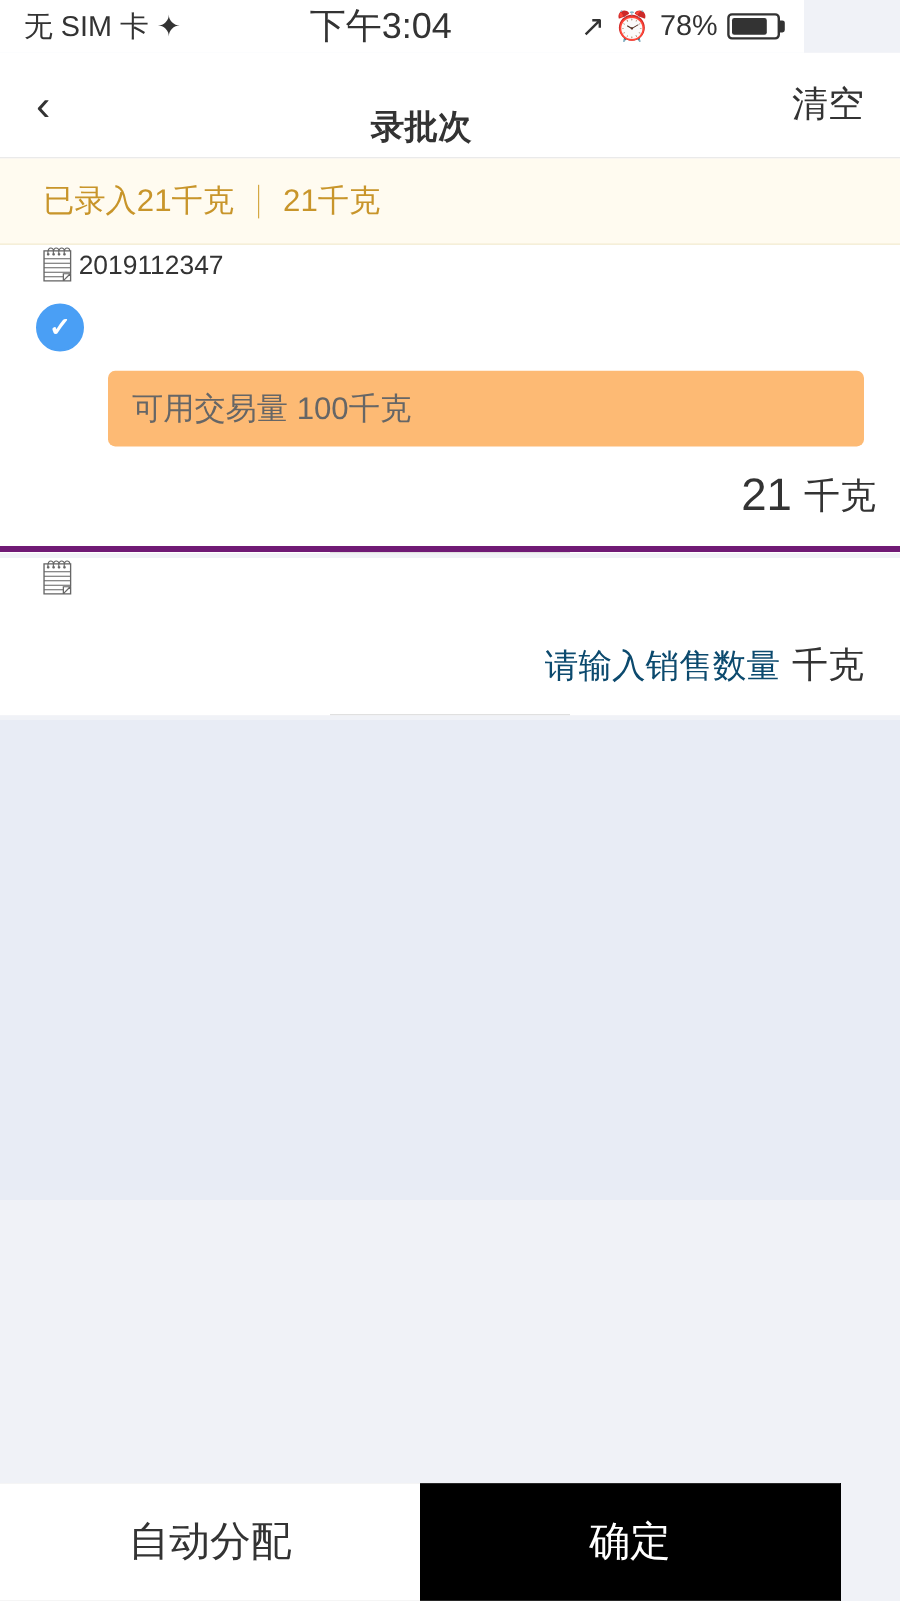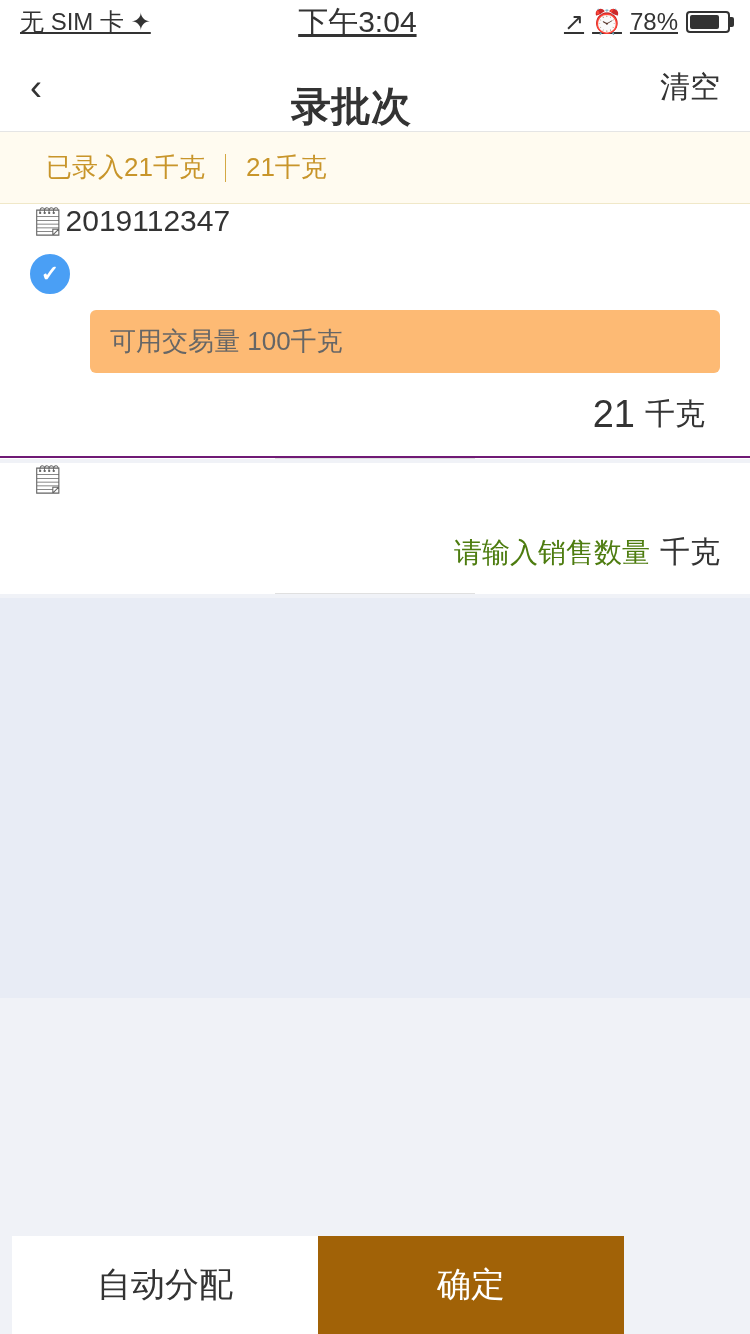--- a/index.html
+++ b/index.html
@@ -8,29 +8,28 @@
       width: 750px;
       min-height: 1334px;
       font-family: -apple-system, "PingFang SC", "Helvetica Neue", Arial, sans-serif;
       background: #f0f2f7;
       font-size: 28px;
       color: #333;
     }
 
     
     .status-bar {
-      width: 750px;
+      width: 670px;
       height: 44px;
       background: #fff;
       display: flex;
       align-items: center;
       justify-content: space-between;
       padding: 13px 20px;
       font-size: 24px;
-      text-decoration: underline;
     }
     .status-bar-left {
       display: flex;
       align-items: center;
       gap: 8px;
     }
     .status-bar-center {
       font-size: 30px;
       font-weight: 500;
     }
@@ -78,36 +77,36 @@
       justify-content: space-between;
       padding: 0 30px;
       border-bottom: 1px solid #e5e5e5;
     }
     .nav-back {
       font-size: 36px;
       color: #333;
       cursor: pointer;
     }
     .nav-title {
-      font-size: 40px;
+      font-size: 28px;
       font-weight: 600;
       color: #333;
       margin-top: 37px;
     }
     .nav-action {
       font-size: 30px;
       color: #333;
       cursor: pointer;
       text-align: center;
     }
 
     
     .info-banner {
       background: #fffbf0;
-      padding: 18px 46px;
+      padding: 18px 36px;
       display: flex;
       align-items: center;
       gap: 20px;
       border-bottom: 1px solid #f0e8c8;
     }
     .info-banner-text {
       font-size: 26px;
       color: #c8952a;
     }
     .info-banner-divider {
@@ -120,21 +119,21 @@
     .card {
       background: #fff;
       margin-bottom: 4px;
     }
     .batch-header {
       display: flex;
       align-items: center;
       padding: 0 30px 16px 30px;
     }
     .batch-id {
-      font-size: 30px;
+      font-size: 22px;
       font-weight: 500;
       color: #333;
       display: flex;
       align-items: center;
       gap: 6px;
     }
     .batch-icon {
       font-size: 28px;
       color: #666;
     }
@@ -176,23 +175,23 @@
       padding: 14px 20px;
       font-size: 26px;
       color: #666;
     }
 
     
     .amount-row {
       display: flex;
       justify-content: flex-end;
       align-items: center;
-      padding: 20px 45px;
+      padding: 20px 20px;
       gap: 10px;
-      border-bottom: 2px solid #701a75;
+      border-bottom: 5px solid #701a75;
     }
     .amount-value {
       font-size: 38px;
       font-weight: 500;
       color: #333;
     }
     .amount-unit {
       font-size: 30px;
       color: #333;
     }
@@ -208,60 +207,60 @@
     
     .input-row {
       display: flex;
       justify-content: flex-end;
       align-items: center;
       padding: 20px 30px;
       gap: 10px;
     }
     .input-placeholder-text {
       font-size: 28px;
-      color: #4d7c0f;
+      color: #0c4a6e;
     }
     .input-unit {
       font-size: 30px;
       color: #333;
     }
 
     
     .empty-area {
       background: #e8ecf5;
       flex: 1;
       min-height: 400px;
     }
 
     
     .bottom-bar {
-      width: 612px;
+      width: 700px;
       height: 98px;
       background: #fff;
       display: flex;
       align-items: center;
       position: fixed;
       bottom: 0;
-      left: 12px;
+      left: 0;
     }
     .bottom-btn {
       flex: 1;
       height: 100%;
       display: flex;
       align-items: center;
       justify-content: center;
       font-size: 34px;
       cursor: pointer;
     }
     .bottom-btn-auto {
       color: #333;
       background: #fff;
     }
     .bottom-btn-confirm {
-      background: #a16207;
+      background: #000000;
       color: #fff;
       font-family: Liberation Mono, monospace;
     }
 
     .main-scroll {
       padding-bottom: 98px;
     }
   </style>
 </head>
 <body>

